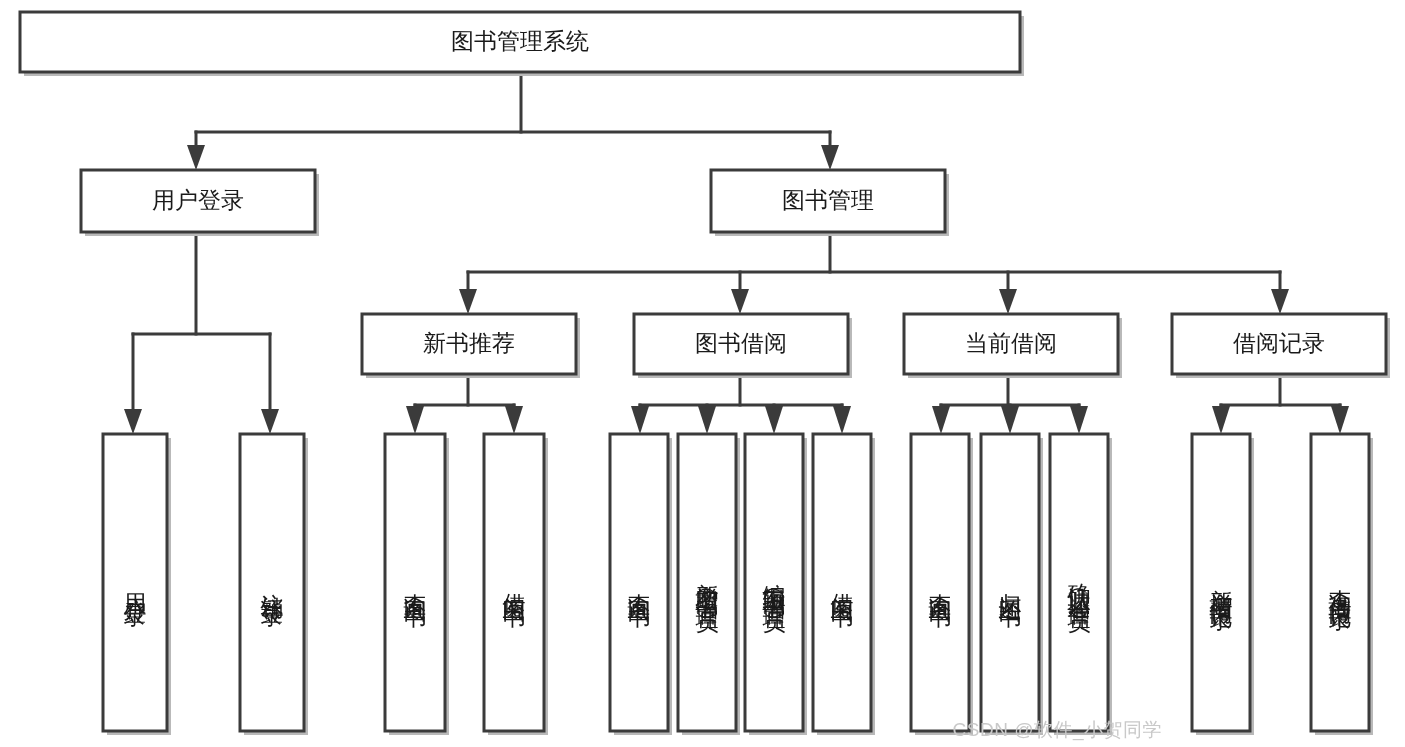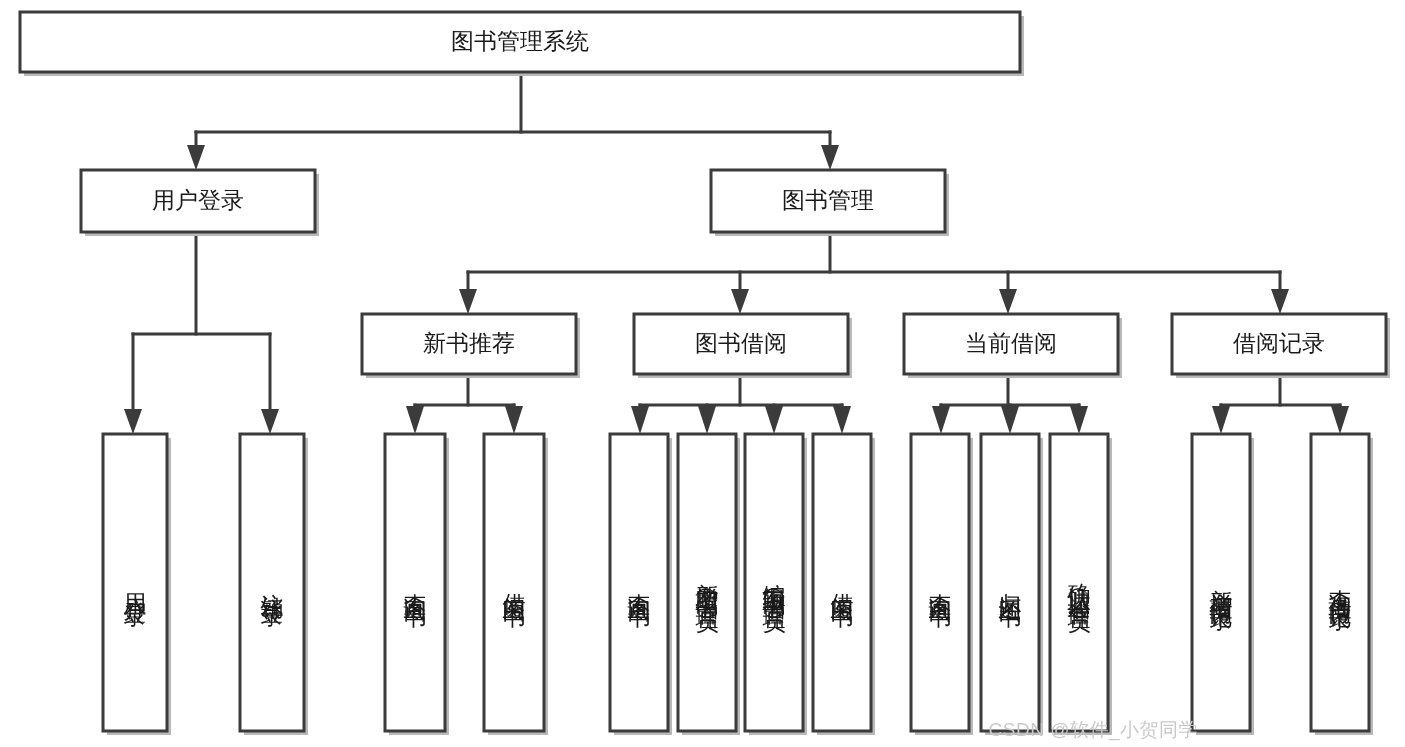--- a/index.html
+++ b/index.html
@@ -12,21 +12,20 @@
     width: 1405px;
     height: 747px;
     font-family: "Liberation Sans", "DejaVu Sans", sans-serif;
     overflow: hidden;
     position: relative;
   }
   #diagram-root {
     position: relative;
     width: 1166px;
     height: 747px;
-    padding-left: 48px;
   }
   svg.diagram-canvas {
     position: absolute;
     top: 0;
     left: 0;
     width: 1405px;
     height: 747px;
   }
   .node-box {
     fill: #ffffff;
@@ -65,21 +64,21 @@
     letter-spacing: 4px;
     display: flex;
     align-items: center;
     justify-content: center;
     text-align: center;
     white-space: nowrap;
     user-select: none;
   }
   .watermark {
     position: absolute;
-    right: 16px;
+    right: 4px;
     bottom: 4px;
     font-family: "Liberation Sans", "DejaVu Sans", sans-serif;
     font-size: 19px;
     color: #c9c9c9;
     letter-spacing: 0.5px;
     white-space: nowrap;
     user-select: none;
     margin-top: 32px;
   }
 </style>

